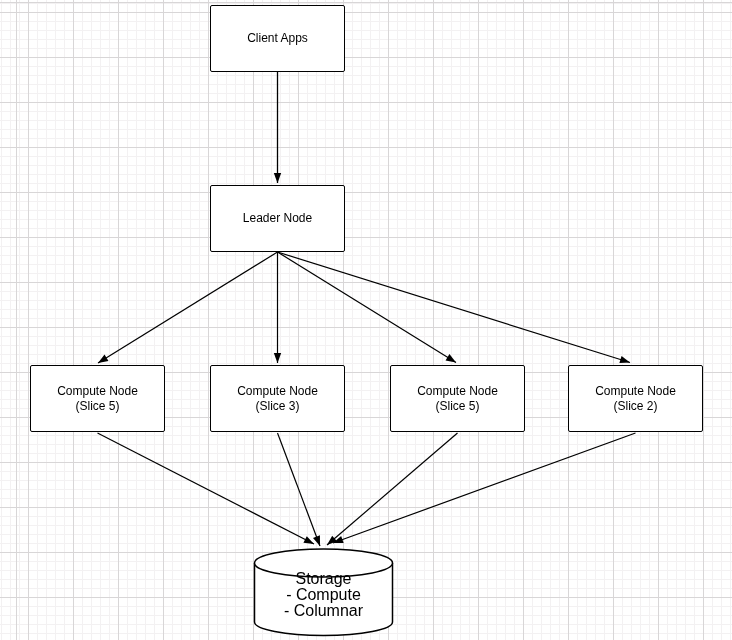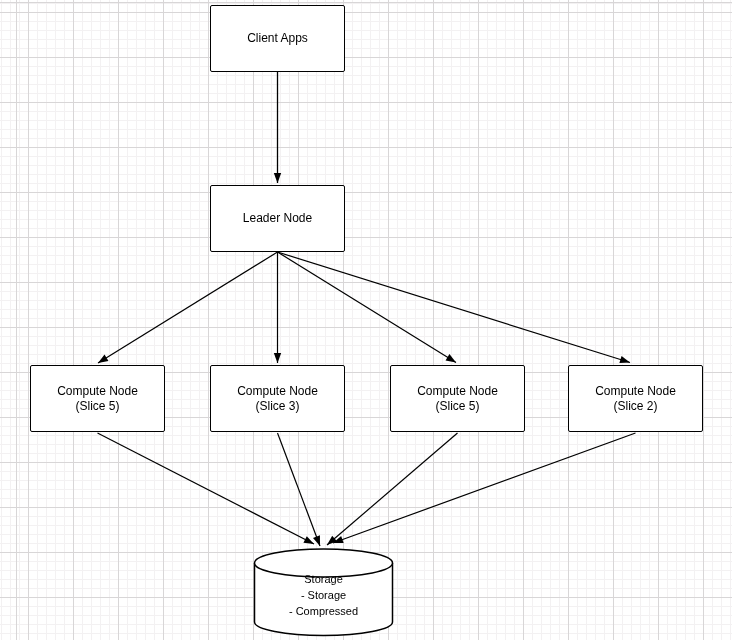--- a/index.html
+++ b/index.html
@@ -48,21 +48,21 @@
   .node-compute-1    { left: 30px;  top: 365px; }
   .node-compute-2    { left: 210px; top: 365px; }
   .node-compute-3    { left: 390px; top: 365px; }
   .node-compute-4    { left: 568px; top: 365px; }
   .storage-label {
     position: absolute;
     left: 243px;
     top: 571px;
     width: 161px;
     text-align: center;
-    font-size: 11px;
+    font-size: 16px;
     line-height: 16px;
     color: #000000;
   }
 </style>
 </head>
 <body>
 
 <div class="canvas">
 
   <svg class="edges" width="732" height="640" viewBox="0 0 732 640" xmlns="http://www.w3.org/2000/svg">
@@ -113,17 +113,17 @@
     <span>(Slice 5)</span>
   </div>
 
   <div class="node node-compute-4">
     <span>Compute Node</span>
     <span>(Slice 2)</span>
   </div>
 
   <div class="storage-label">
     <div>Storage</div>
-    <div>- Storage</div>
-    <div>- Compressed</div>
+    <div>- Compute</div>
+    <div>- Columnar</div>
   </div>
 
 </div>
 
 </body></html>

